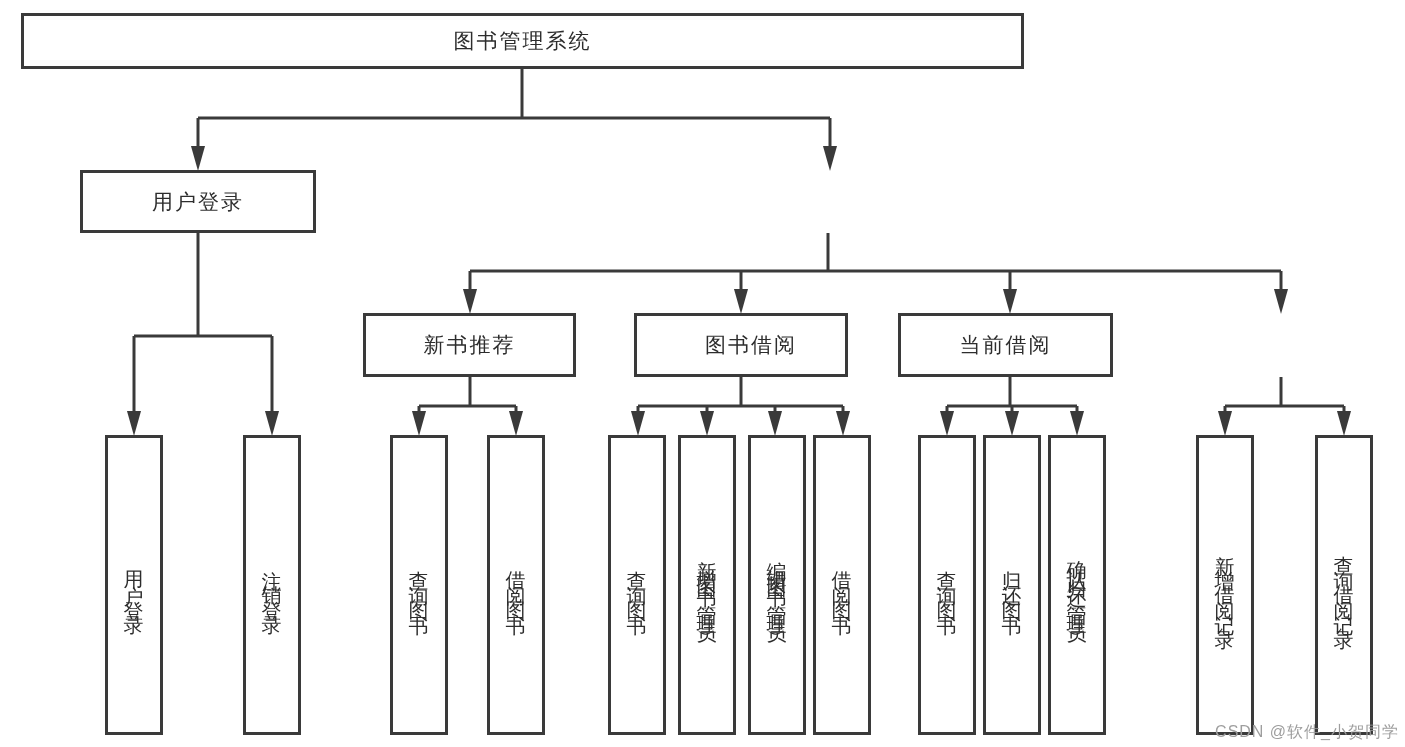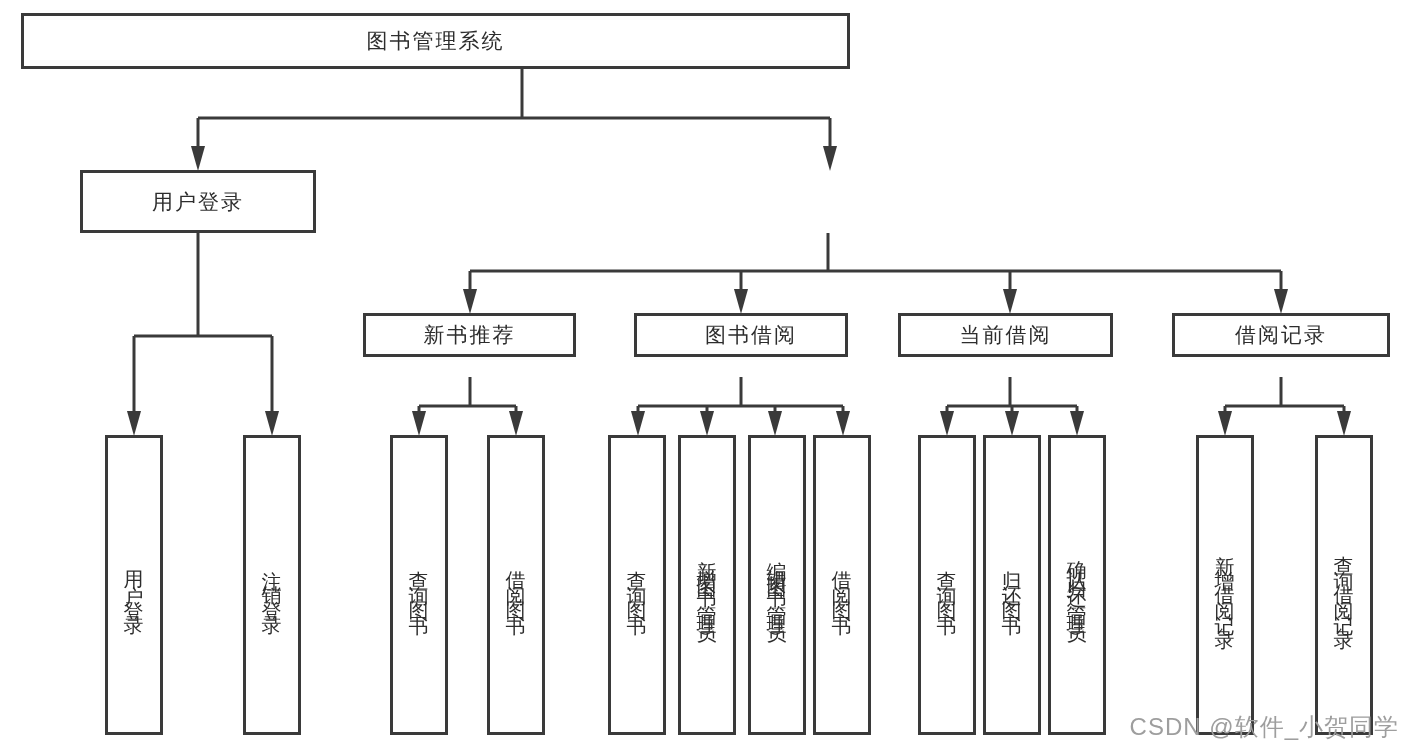--- a/index.html
+++ b/index.html
@@ -32,24 +32,24 @@
     border: 3px solid #3a3a3a;
     display: flex;
     align-items: center;
     justify-content: center;
     font-size: 21px;
     letter-spacing: 2px;
     white-space: nowrap;
     z-index: 2;
   }
   
-  .root-box   { left: 21px;   top: 13px;  width: 829px; height: 56px; }
+  .root-box   { left: 21px;   top: 13px;  width: 1003px; height: 56px; }
   .l2-a       { left: 80px;   top: 170px; width: 236px;  height: 63px; }
   .l2-b       { left: 710px;  top: 170px; width: 238px;  height: 63px; }
-  .l3         { top: 313px; height: 44px; }
+  .l3         { top: 313px; height: 64px; }
   .l3-a { left: 363px;  width: 213px; }
   .l3-b { left: 634px;  width: 214px; padding-left: 20px; }
   .l3-c { left: 898px;  width: 215px; }
   .l3-d { left: 1172px; width: 218px; }
   
   .leaf {
     top: 435px;
     width: 58px;
     height: 300px;
     writing-mode: vertical-rl;
@@ -68,21 +68,21 @@
   .lf-8  { left: 813px; }
   .lf-9  { left: 918px; }
   .lf-10 { left: 983px; }
   .lf-11 { left: 1048px; }
   .lf-12 { left: 1196px; }
   .lf-13 { left: 1315px; }
   .watermark {
     position: absolute;
     right: 6px;
     bottom: 4px;
-    font-size: 24px;
+    font-size: 16px;
     color: #9e9e9e;
     letter-spacing: 1px;
     z-index: 3;
     margin-top: 16px;
   }
 </style>
 </head>
 <body>
 
 <div class="stage">
@@ -156,21 +156,20 @@
     </g>
   </svg>
 
   <div class="node root-box">图书管理系统</div>
 
   <div class="node l2-a">用户登录</div>
 
   <div class="node l3 l3-a">新书推荐</div>
   <div class="node l3 l3-b">图书借阅</div>
   <div class="node l3 l3-c">当前借阅</div>
-  <div class="node l3 l3-d">借阅记录</div>
 
   <div class="node leaf lf-1">用户登录</div>
   <div class="node leaf lf-2">注销登录</div>
 
   <div class="node leaf lf-3">查询图书</div>
   <div class="node leaf lf-4">借阅图书</div>
 
   <div class="node leaf lf-5">查询图书</div>
   <div class="node leaf long lf-6">新增图书（管理员）</div>
   <div class="node leaf long lf-7">编辑图书（管理员）</div>

